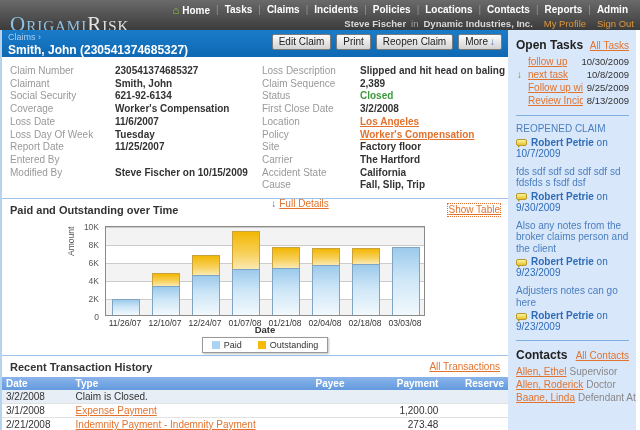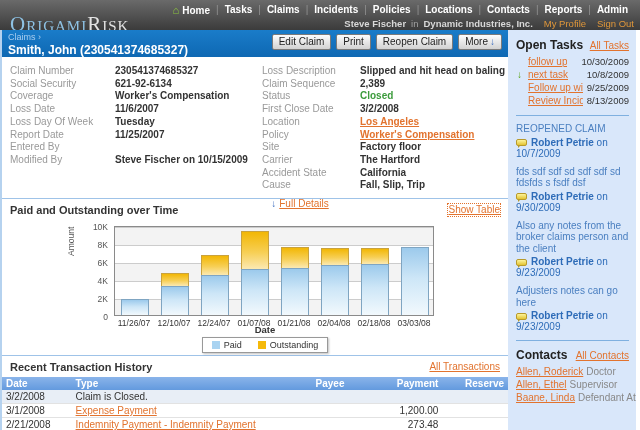--- a/index.html
+++ b/index.html
@@ -54,21 +54,21 @@
   .section-rule { border-top:1px solid #9fc3e8; }
   .section-head { display:flex; justify-content:space-between; padding:5px 8px 2px 8px; }
   .section-title { font-weight:bold; font-size:11px; color:#333; }
   .all-link { color:#e2732e; text-decoration:underline; cursor:pointer; font-size:10px; }
   .focus-dotted { outline:1px dotted #e2732e; }
 
   
   .chart-section { height:157px; }
   .chart-area { position:relative; height:130px; }
   .ylabel { position:absolute; left:64px; top:38px; transform:rotate(-90deg); transform-origin:left top; font-size:8.5px; color:#555; }
-  .plot-wrap { position:absolute; left:112px; top:8px;text-decoration:underline; }
+  .plot-wrap { position:absolute; left:103px; top:8px;text-decoration:underline; }
   .yticks { position:absolute; left:-32px; top:0; width:28px; height:90px; }
   .ytick { position:absolute; right:2px; font-size:8.5px; color:#555; }
   .plot { position:relative; width:320px; height:90px; border:1px solid #8a8a8a;
           background-image:repeating-linear-gradient(to bottom,#cccccc 0,#cccccc 1px,transparent 1px,transparent 18px),
                            repeating-linear-gradient(to bottom,#f3f3f3 0,#f3f3f3 18px,#ffffff 18px,#ffffff 36px); }
   .bar-stack { position:absolute; bottom:0; width:28px; display:flex; flex-direction:column; justify-content:flex-end; }
   .seg-paid { background:linear-gradient(to bottom,#9ccaec 0%,#cde6f7 45%,#f2f9fd 100%); border:1px solid #7fa5c2; border-bottom:none; }
   .seg-outstanding { background:linear-gradient(to bottom,#f2b705 0%,#f7cf55 55%,#fbe9b2 100%); border:1px solid #c9a23e; border-bottom:none; }
   .xlabels { position:absolute; left:0; top:92px; width:320px; display:flex; }
   .xlabel { width:40px; text-align:center; font-size:8.5px; color:#333; }
@@ -162,20 +162,24 @@
             <span class="btn"><span>More</span><span class="dn">↓</span></span>
         </div>
       </div>
 
       <div class="details-section">
         <div class="details-flex">
           <div class="dcol-left" id="details-left">
               <div class="detail-row">
                 <span class="detail-label">Claim Number</span>
                 <span class="detail-value">230541374685327</span>
+              </div>
+              <div class="detail-row">
+                <span class="detail-label">Claimant</span>
+                <span class="detail-value">Smith, John</span>
               </div>
               <div class="detail-row">
                 <span class="detail-label">Social Security</span>
                 <span class="detail-value">621-92-6134</span>
               </div>
               <div class="detail-row">
                 <span class="detail-label">Coverage</span>
                 <span class="detail-value">Worker's Compensation</span>
               </div>
               <div class="detail-row">
@@ -402,22 +406,22 @@
           </div>
         </div>
 
       <div class="side-rule"></div>
 
       <div class="side-head">
         <span class="side-title">Contacts</span>
         <span class="all-link">All Contacts</span>
       </div>
       <div id="contacts-list">
+          <div class="contact-row"><span class="link-orange">Allen, Ethel</span><span class="contact-role">Supervisor</span></div>
           <div class="contact-row"><span class="link-orange">Allen, Roderick</span><span class="contact-role">Doctor</span></div>
-          <div class="contact-row"><span class="link-orange">Allen, Ethel</span><span class="contact-role">Supervisor</span></div>
           <div class="contact-row"><span class="link-orange">Baane, Linda</span><span class="contact-role">Defendant Attorney</span></div>
         </div>
 
     </div>
 
     <div class="sidebar-gap"></div>
   </div>
 </div>
 
 </body></html>

